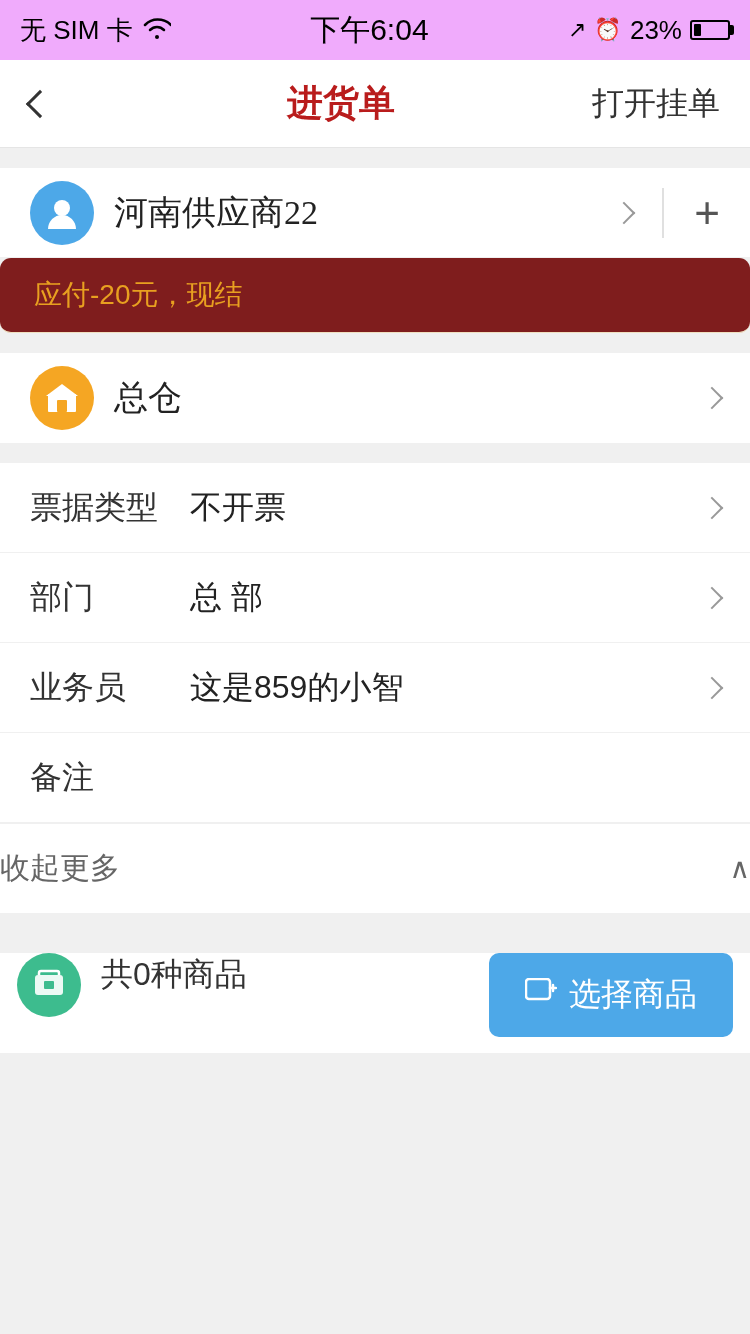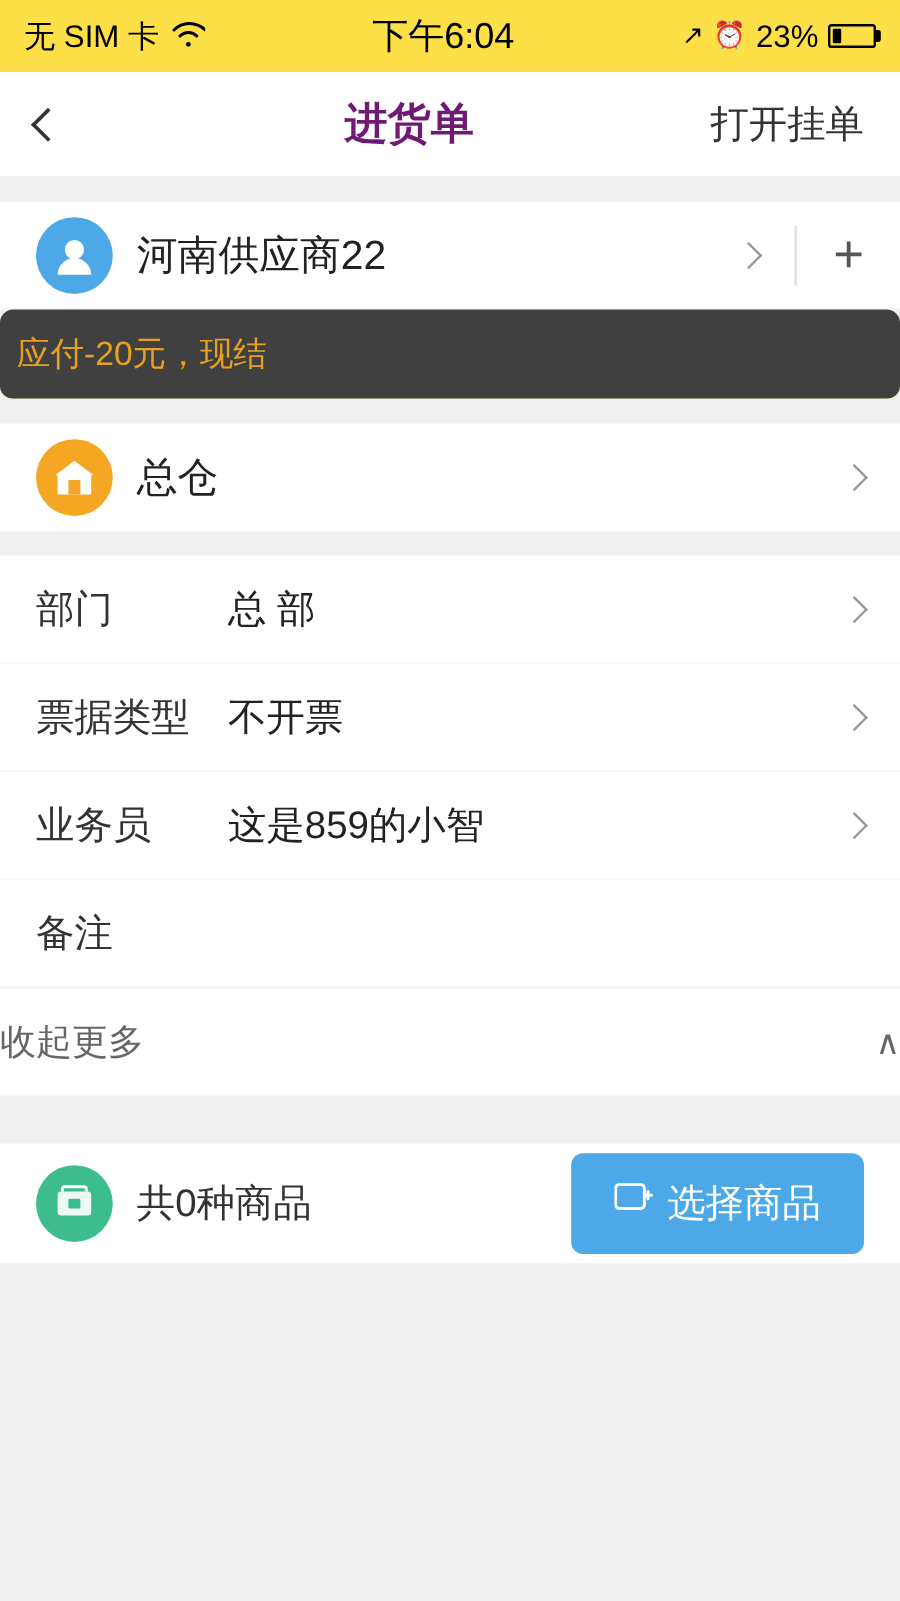--- a/index.html
+++ b/index.html
@@ -9,21 +9,21 @@
       min-height: 1334px;
       font-family: -apple-system, "PingFang SC", "Helvetica Neue", Arial, sans-serif;
       background: #f0f0f0;
       font-size: 32px;
     }
 
     
     .status-bar {
       width: 750px;
       height: 60px;
-      background: #fde047;
+      background: #f0abfc;
       display: flex;
       align-items: center;
       justify-content: space-between;
       padding: 0 20px;
       font-size: 26px;
       color: #000;
     }
     .status-left {
       display: flex;
       align-items: center;
@@ -89,21 +89,21 @@
     .nav-back-arrow {
       width: 20px;
       height: 20px;
       border-left: 3px solid #333;
       border-bottom: 3px solid #333;
       transform: rotate(45deg);
     }
     .nav-title {
       font-size: 36px;
       font-weight: 600;
-      color: #701a75;
+      color: #b91c1c;
     }
     .nav-right-btn {
       font-size: 32px;
       color: #333;
       cursor: pointer;
     }
 
     
     .section-gap {
       height: 20px;
@@ -131,20 +131,21 @@
       flex-shrink: 0;
     }
     .supplier-avatar svg {
       width: 40px;
       height: 40px;
     }
     .supplier-name {
       flex: 1;
       font-size: 34px;
       color: #222;
+      font-family: Liberation Serif, serif;
     }
     .supplier-right {
       display: flex;
       align-items: center;
       gap: 30px;
     }
     .chevron-right {
       width: 16px;
       height: 16px;
       border-right: 2px solid #999;
@@ -154,22 +155,22 @@
     .plus-btn {
       font-size: 44px;
       color: #555;
       font-weight: 300;
       cursor: pointer;
       line-height: 1;
     }
 
     
     .notice-bar {
-      background: #404040;
-      padding: 18px 14px;
+      background: #7f1d1d;
+      padding: 18px 34px;
       font-size: 28px;
       color: #e8a020;
       border-bottom: 1px solid #f0e0c0;
       border-radius: 11px;
     }
 
     
     .section-gap-small {
       height: 20px;
       background: #f0f0f0;
@@ -245,22 +246,22 @@
     .collapse-arrow {
       margin-left: 10px;
       font-size: 28px;
     }
 
     
     .product-bar {
       background: #fff;
       margin-top: 20px;
       display: flex;
-      align-items: center;
-      padding: 0 30px;
+      align-items: flex-start;
+      padding: 0 17px;
       height: 100px;
     }
     .product-icon {
       width: 64px;
       height: 64px;
       border-radius: 50%;
       background: #3dbc8e;
       display: flex;
       align-items: center;
       justify-content: center;
@@ -358,28 +359,28 @@
       <rect x="13" y="20" width="10" height="12" fill="#f5a623" rx="1"></rect>
     </svg>
   </div>
   <div class="warehouse-name">总仓</div>
   <div class="chevron-right"></div>
 </div>
 
 <div class="form-section">
 
   <div class="form-row">
+    <div class="form-label">票据类型</div>
+    <div class="form-value">不开票</div>
+    <div class="chevron-right"></div>
+  </div>
+
+  <div class="form-row">
     <div class="form-label">部门</div>
     <div class="form-value">总 部</div>
-    <div class="chevron-right"></div>
-  </div>
-
-  <div class="form-row">
-    <div class="form-label">票据类型</div>
-    <div class="form-value">不开票</div>
     <div class="chevron-right"></div>
   </div>
 
   <div class="form-row">
     <div class="form-label">业务员</div>
     <div class="form-value">这是859的小智</div>
     <div class="chevron-right"></div>
   </div>
 
   <div class="form-row">

